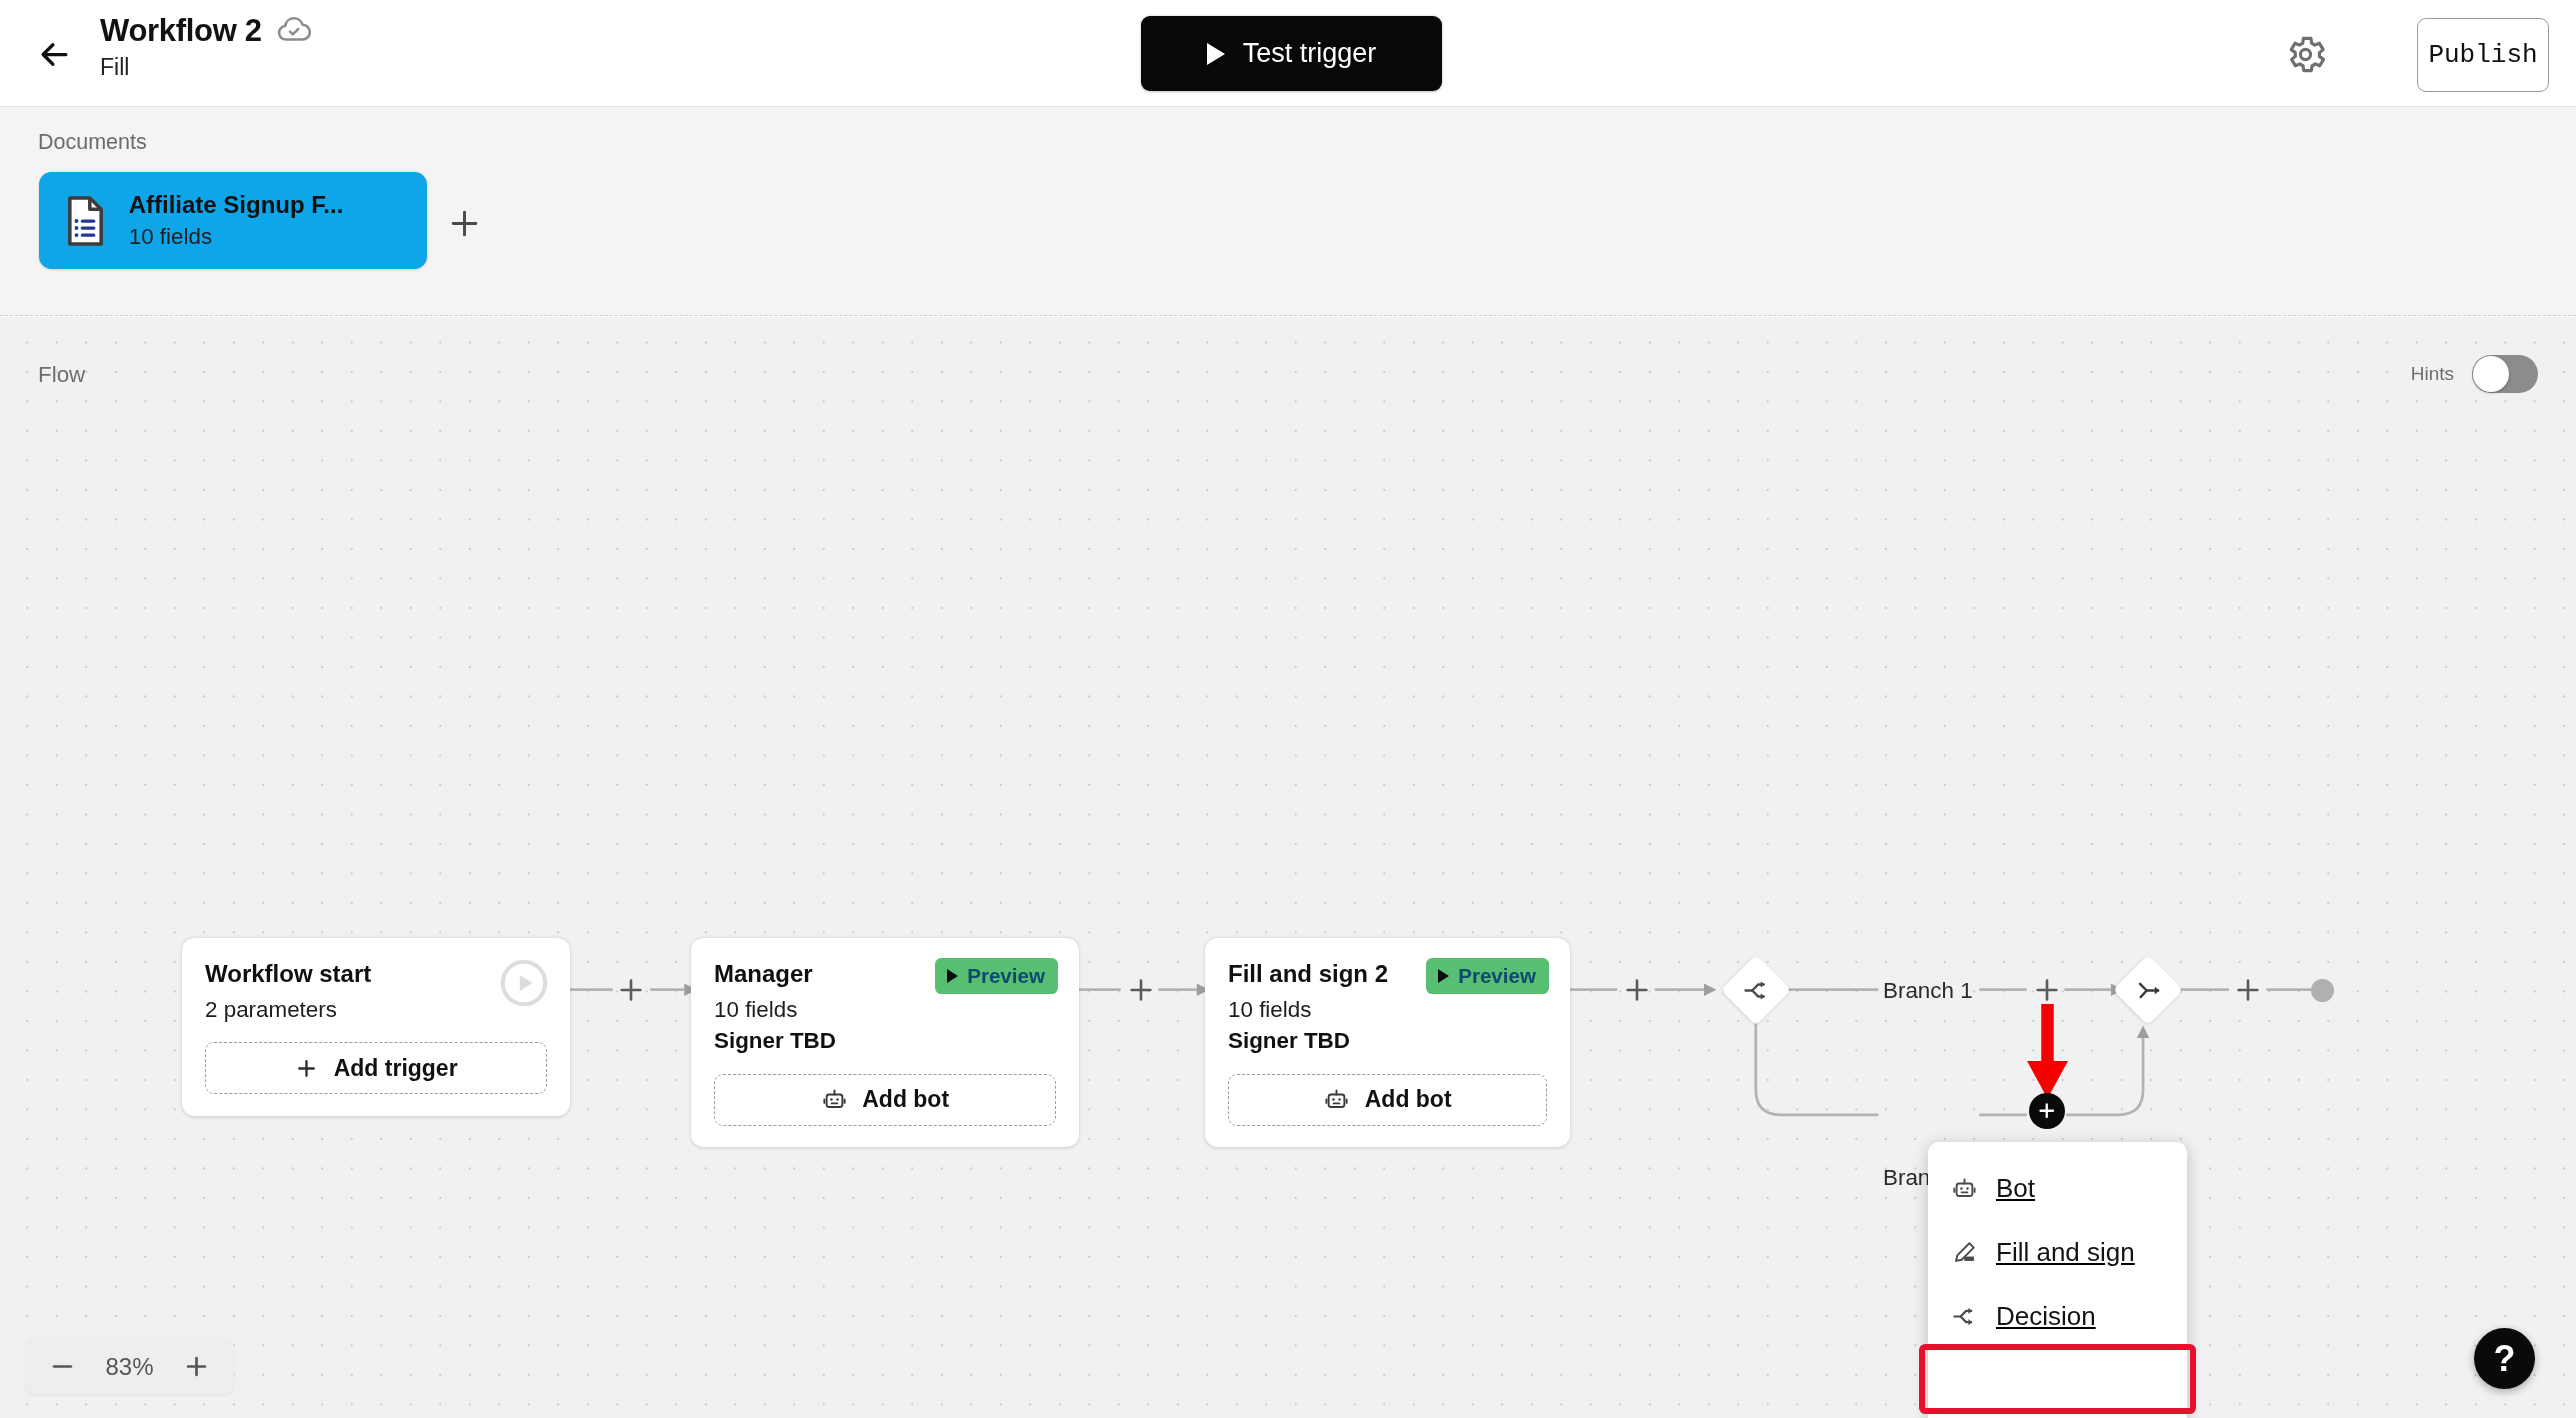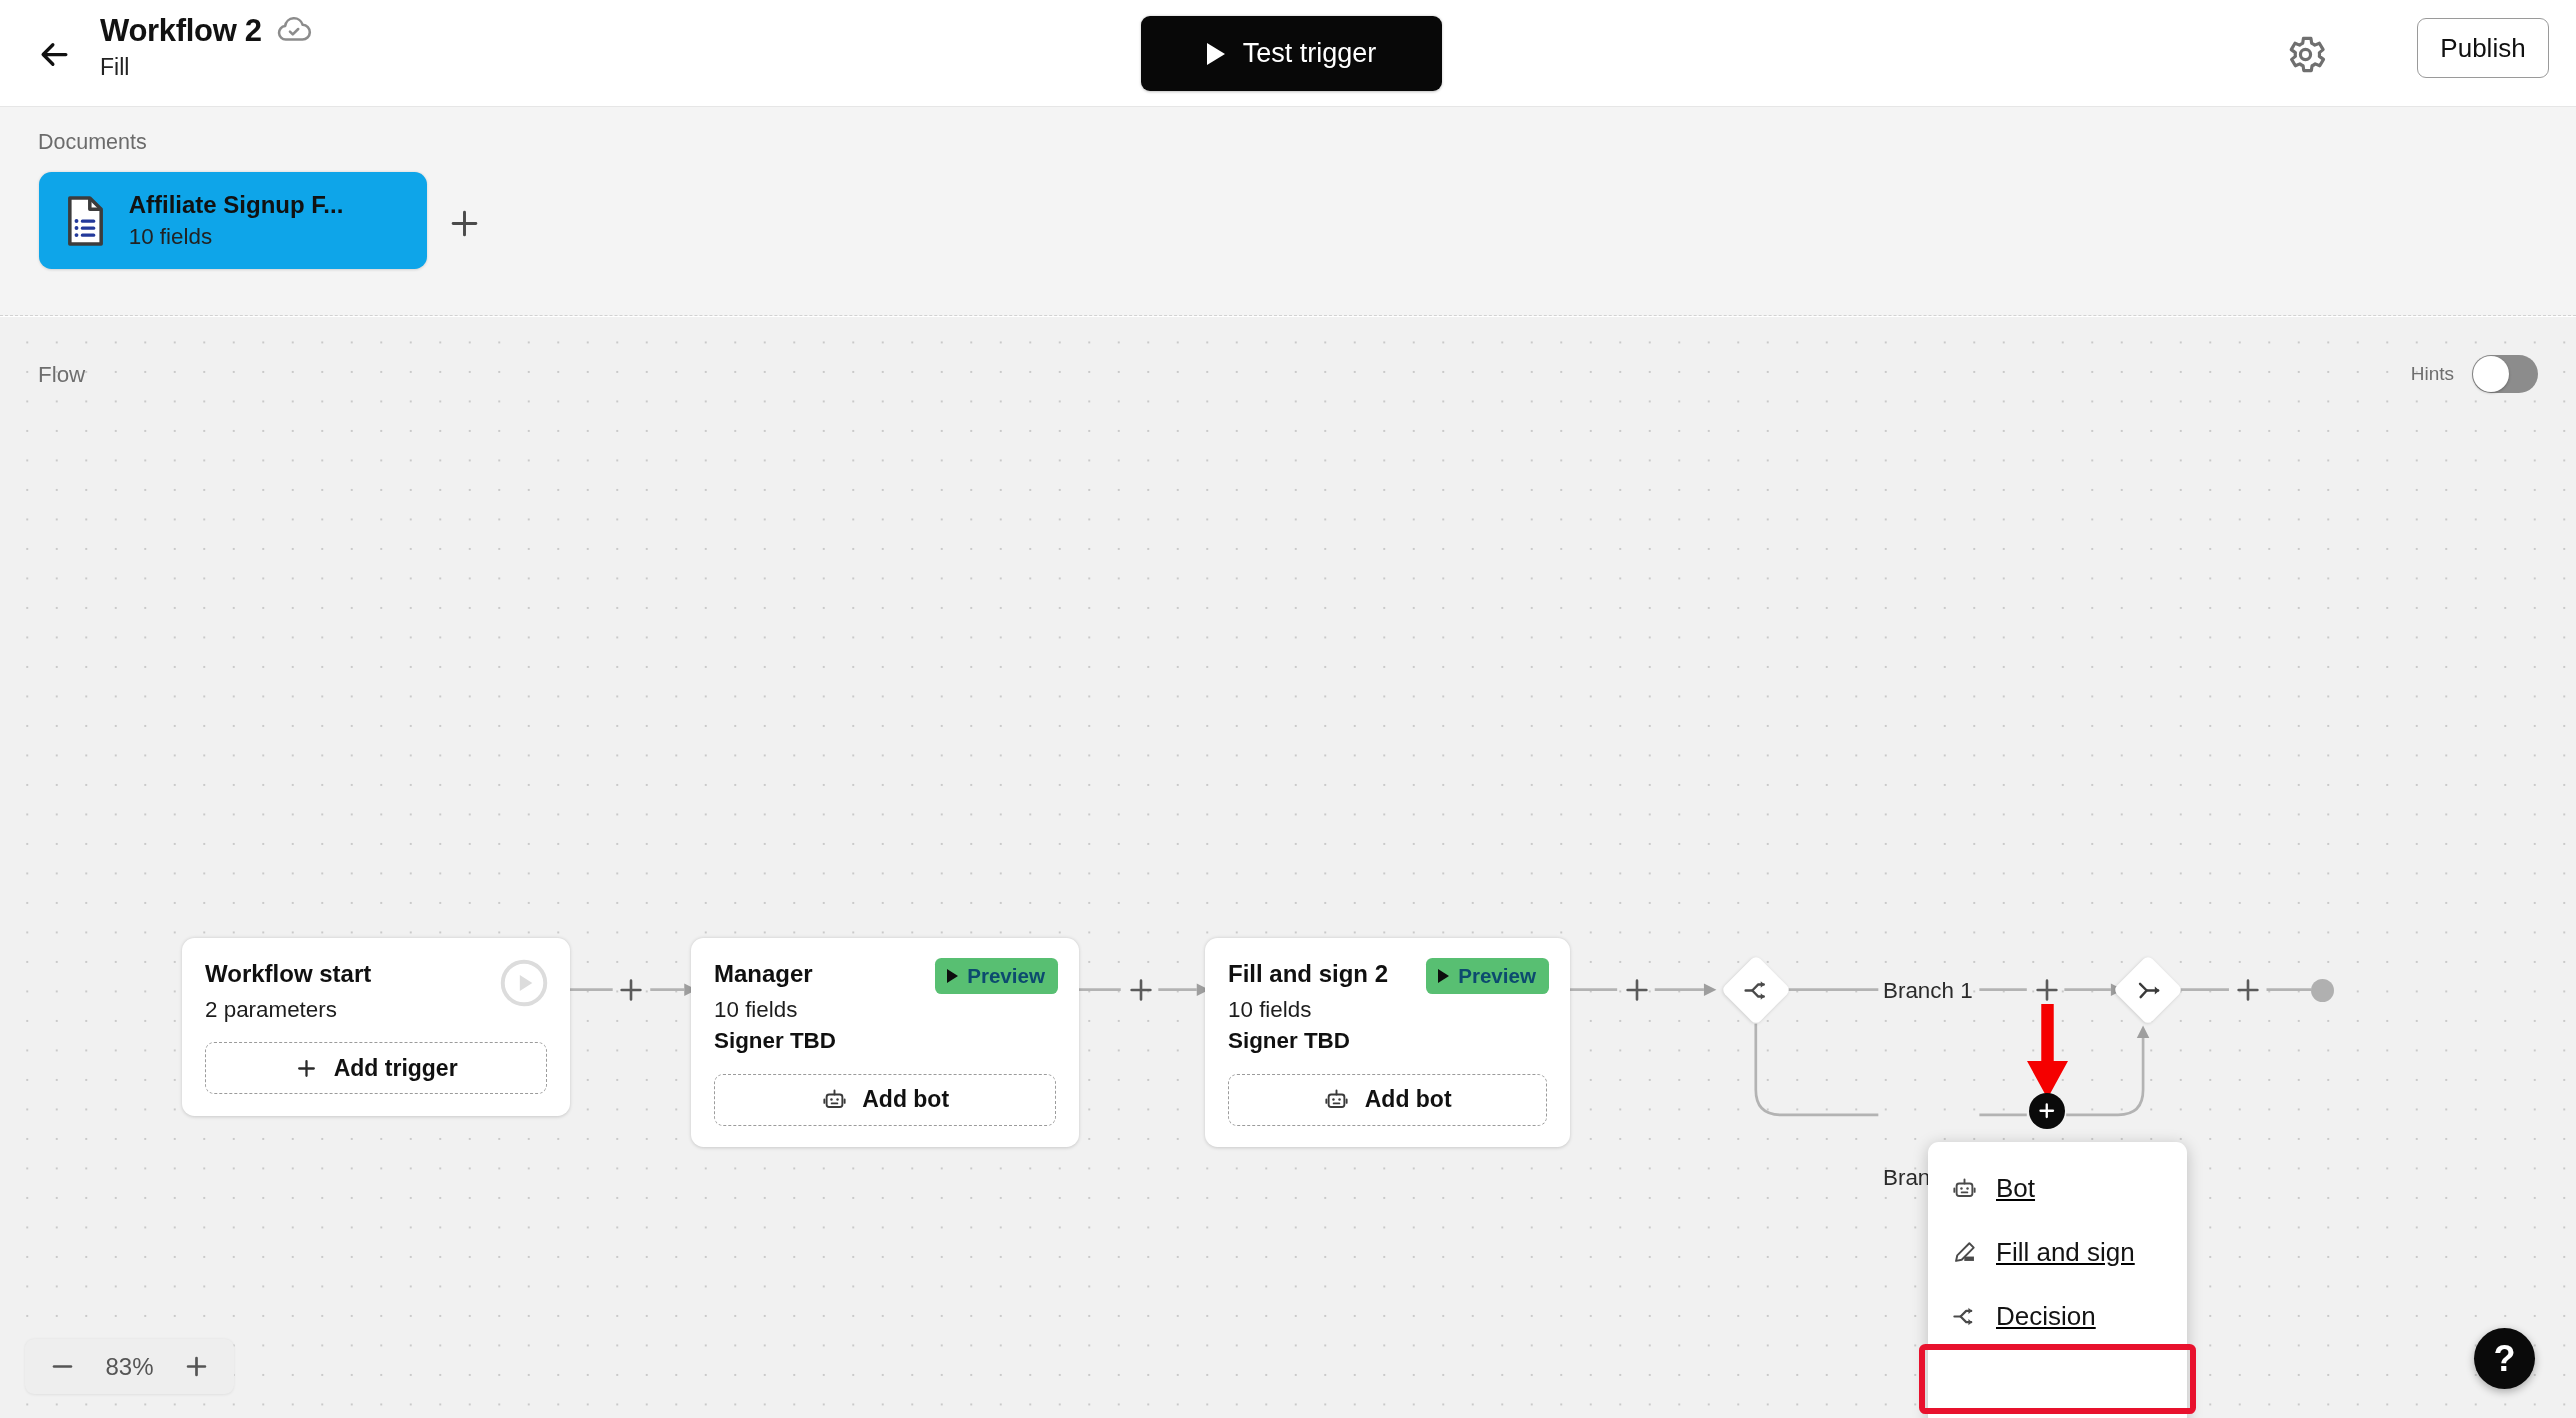--- a/index.html
+++ b/index.html
@@ -47,25 +47,26 @@
     border-top: 11.6px solid transparent;
     border-bottom: 11.6px solid transparent;
   }
 
   .gear-btn {
     position: absolute; left: 2283px; top: 32px;
     width: 45px; height: 45px; cursor: pointer;
   }
   .publish-btn {
     position: absolute; left: 2417px; top: 18px;
-    width: 132px; height: 60px;
+    width: 132px; height: 74px;
     border: 1.4px solid #9a9a9a; border-radius: 9px;
     background: #ffffff;
     display: flex; align-items: center; justify-content: center;
     cursor: pointer;
+    font-family: Liberation Mono, monospace;
   }
   .publish-label { font-size: 26px; color: #101010; }
 
   
   .docs-strip {
     position: absolute; left: 0; top: 107px;
     width: 2576px; height: 209px;
     background: #f4f4f4;
     border-bottom: 1.3px dashed #d2d2d2;
   }

